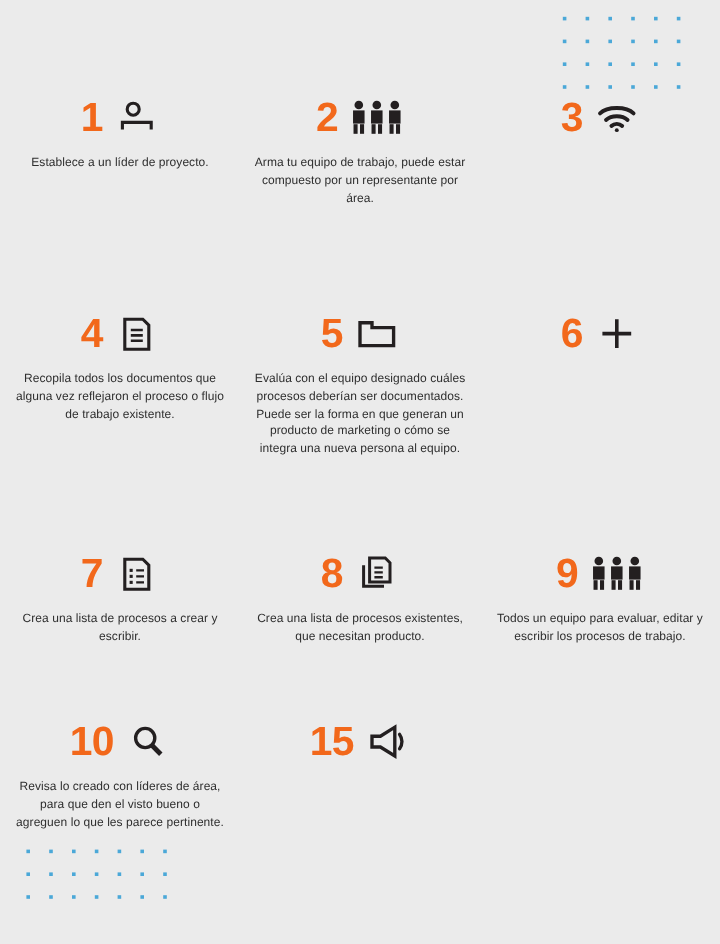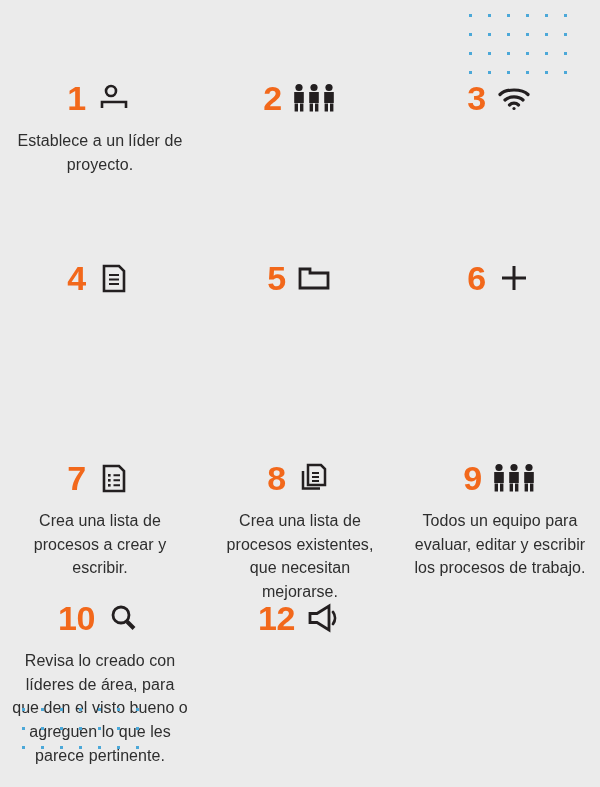--- a/index.html
+++ b/index.html
@@ -86,21 +86,21 @@
     display: flex;
     align-items: center;
     justify-content: center;
     color: #231f20;
   }
   .step-icon svg {
     display: block;
   }
   .step-text {
     color: #2e2e2e;
-    font-size: 16px;
+    font-size: 10px;
     line-height: 1.48;
     letter-spacing: 0.05px;
   }
 
   
   .r1 { margin-top: 0; }
   .r2 { margin-top: 0; }
   .r3 { margin-top: 0; }
   .r4 { margin-top: 0; text-align: center; }
 </style>
@@ -164,20 +164,21 @@
             <rect x="18.2" y="9" width="9.6" height="11"></rect>
             <rect x="18.6" y="20.5" width="3.4" height="8"></rect>
             <rect x="24" y="20.5" width="3.4" height="8"></rect>
             <circle cx="38" cy="4.5" r="3.6"></circle>
             <rect x="33.2" y="9" width="9.6" height="11"></rect>
             <rect x="33.6" y="20.5" width="3.4" height="8"></rect>
             <rect x="39" y="20.5" width="3.4" height="8"></rect>
           </svg>
         </span>
       </div>
+      <div class="step-text">Arma tu equipo de trabajo, puede estar compuesto por un representante por área.</div>
     </div>
 
     <div class="step r1">
       <div class="step-head">
         <span class="step-number">3</span>
         <span class="step-icon">
           <svg width="34" height="26" viewBox="0 0 34 26" fill="none" stroke="#231f20" stroke-width="3.2" stroke-linecap="round">
             <path d="M3 9.5 C9 3.5, 25 3.5, 31 9.5"></path>
             <path d="M8 15 C12.5 10.8, 21.5 10.8, 26 15"></path>
             <path d="M12.5 20 C15 17.6, 19 17.6, 21.5 20"></path>
@@ -190,31 +191,33 @@
     <div class="step r2">
       <div class="step-head">
         <span class="step-number">4</span>
         <span class="step-icon">
           <svg width="28" height="32" viewBox="0 0 28 32" fill="none" stroke="#231f20" stroke-width="2.6">
             <path d="M4 4 H19 L24 9 V29 H4 Z" stroke-linejoin="miter"></path>
             <path d="M9 13 H19 M9 17.5 H19 M9 22 H19" stroke-width="2.2"></path>
           </svg>
         </span>
       </div>
+      <div class="step-text">Recopila todos los documentos que alguna vez reflejaron el proceso o flujo de trabajo existente.</div>
     </div>
 
     <div class="step r2">
       <div class="step-head">
         <span class="step-number">5</span>
         <span class="step-icon">
           <svg width="34" height="28" viewBox="0 0 34 28" fill="none" stroke="#231f20" stroke-width="2.8">
             <path d="M3 24 V5 H13 V9 H31 V24 Z" stroke-linejoin="miter"></path>
           </svg>
         </span>
       </div>
+      <div class="step-text">Evalúa con el equipo designado cuáles procesos deberían ser documentados. Puede ser la forma en que generan un producto de marketing o cómo se integra una nueva persona al equipo.</div>
     </div>
 
     <div class="step r2">
       <div class="step-head">
         <span class="step-number">6</span>
         <span class="step-icon">
           <svg width="30" height="30" viewBox="0 0 30 30" stroke="#231f20" stroke-width="3" stroke-linecap="butt">
             <path d="M15 3 V27 M3 15 H27"></path>
           </svg>
         </span>
@@ -241,21 +244,21 @@
       <div class="step-head">
         <span class="step-number">8</span>
         <span class="step-icon">
           <svg width="32" height="32" viewBox="0 0 32 32" fill="none" stroke="#231f20" stroke-width="2.5">
             <path d="M10 3 H23 L27 7 V23 H10 Z" stroke-linejoin="miter"></path>
             <path d="M22 26.5 H5 V9" stroke-linejoin="miter"></path>
             <path d="M14 11 H21 M14 15 H21 M14 19 H21" stroke-width="2"></path>
           </svg>
         </span>
       </div>
-      <div class="step-text">Crea una lista de procesos existentes, que necesitan mejorarse.</div>
+      <div class="step-text">Crea una lista de procesos existentes, que necesitan producto.</div>
     </div>
 
     <div class="step r3">
       <div class="step-head">
         <span class="step-number">9</span>
         <span class="step-icon" style="width:46px">
           <svg width="46" height="30" viewBox="0 0 46 30" fill="#231f20">
             <circle cx="8" cy="4.5" r="3.6"></circle>
             <rect x="3.2" y="9" width="9.6" height="11"></rect>
             <rect x="3.6" y="20.5" width="3.4" height="8"></rect>
@@ -283,21 +286,21 @@
             <path d="M19 18.5 L26 25.5" stroke-width="4" stroke-linecap="butt"></path>
           </svg>
         </span>
       </div>
       <div class="step-text">Revisa lo creado con líderes de área, para que den el visto bueno o agreguen lo que les parece pertinente.</div>
     </div>
 
 
     <div class="step r4">
       <div class="step-head">
-        <span class="step-number">12</span>
+        <span class="step-number">15</span>
         <span class="step-icon">
           <svg width="32" height="30" viewBox="0 0 32 30" fill="none" stroke="#231f20" stroke-width="2.8" stroke-linejoin="miter">
             <path d="M3 10.5 H10 L22 3 V27 L10 19.5 H3 Z"></path>
             <path d="M26 9 C28.6 12.5 28.6 17.5 26 21" stroke-linecap="round"></path>
           </svg>
         </span>
       </div>
     </div>
 
   </div>

